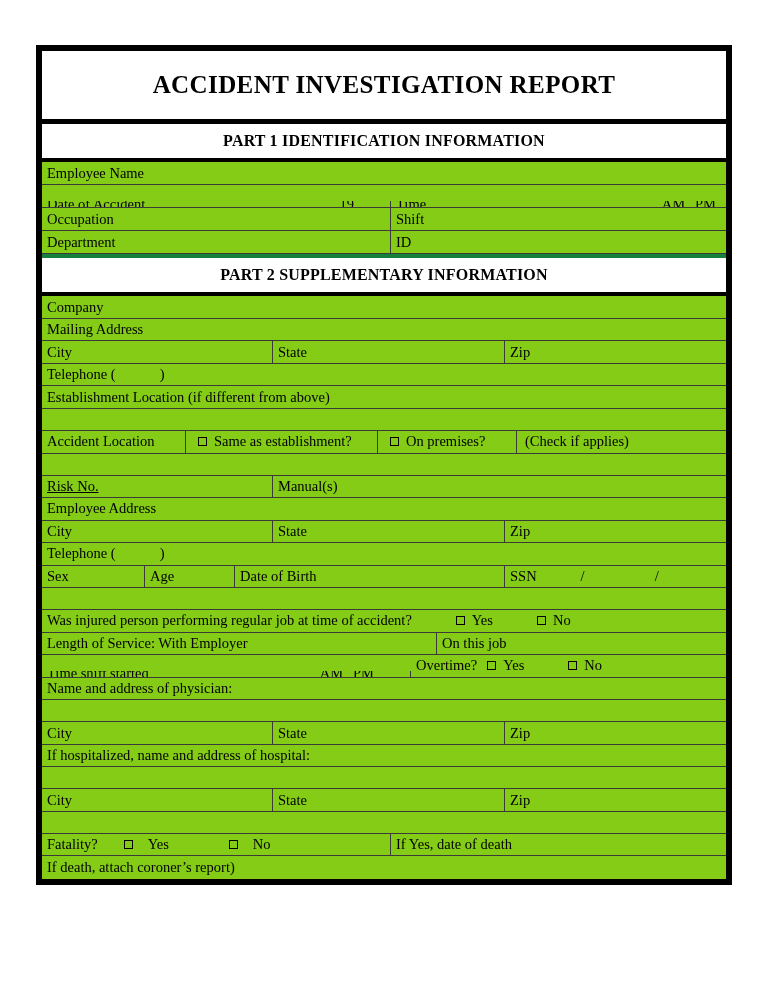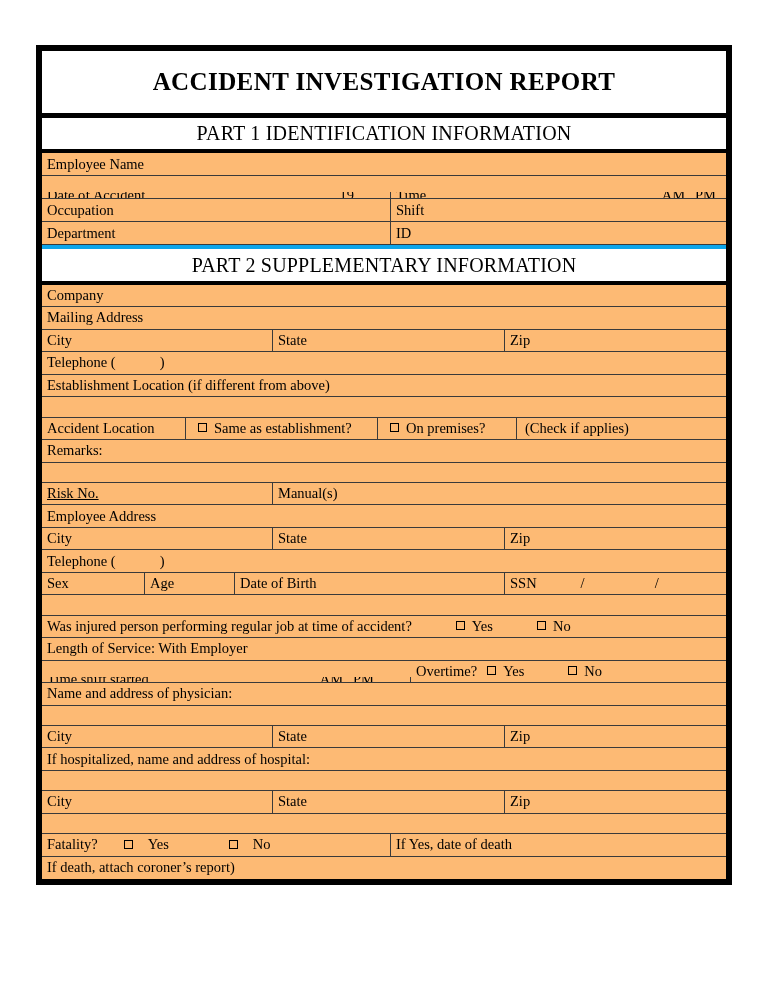--- a/index.html
+++ b/index.html
@@ -35,21 +35,21 @@
     background: #ffffff;
     display: flex;
     flex-direction: column;
   }
 
   
   .row {
     display: flex;
     box-sizing: border-box;
     border-bottom: 1.5px solid #3a3a3a;
-    background: #fdba74;
+    background: #84cc16;
   }
   .row:last-child { border-bottom: none; }
 
   .cell {
     box-sizing: border-box;
     padding: 1px 0 2px 5px;
     font-size: 14.5px;
     line-height: 20px;
     white-space: nowrap;
     overflow: hidden;
@@ -80,24 +80,24 @@
 
   
   .part-band {
     height: 35px;
     display: flex;
     align-items: center;
     justify-content: center;
     border-bottom: 4px solid #000000;
     background: #ffffff;
   }
-  .part-band.top-thick { border-top: 4px solid #0ea5e9; text-align: center; }
+  .part-band.top-thick { border-top: 4px solid #15803d; text-align: center; }
   .part-band .part-text {
-    font-size: 20px;
-    font-weight: normal;
+    font-size: 16px;
+    font-weight: bold;
     letter-spacing: 0.2px;
   }
 
   
   .grow { flex: 1 1 auto; }
   .spacer { flex: 1 1 auto; }
 
   .right-pad { padding-right: 10px; margin-top: 16px; }
 
   
@@ -230,25 +230,20 @@
     </div>
     <div class="cell" style="width:139px;padding-left:12px;">
       <span class="chk"></span>
       <span>On premises?</span>
     </div>
     <div class="cell grow" style="padding-left:8px;">
       <span>(Check if applies)</span>
     </div>
   </div>
 
-  <div class="row h22">
-    <div class="cell grow">
-      <span>Remarks:</span>
-    </div>
-  </div>
 
   <div class="row h22 blank">
     <div class="cell grow"></div>
   </div>
 
   <div class="row h22">
     <div class="cell" style="width:231px;text-decoration:underline;">
       <span>Risk No.</span>
     </div>
     <div class="cell" style="width:232px;">
@@ -314,20 +309,23 @@
       <span>Yes</span>
       <span class="gap-xl"></span>
       <span class="chk"></span>
       <span>No</span>
     </div>
   </div>
 
   <div class="row h22">
     <div class="cell" style="width:395px;">
       <span>Length of Service:  With Employer</span>
+    </div>
+    <div class="cell grow">
+      <span>On this job</span>
     </div>
   </div>
 
   <div class="row h22">
     <div class="cell right-pad" style="width:369px;">
       <span>Time shift started</span>
       <span class="spacer"></span>
       <span>AM</span>
       <span class="gap"></span>
       <span>PM</span>

